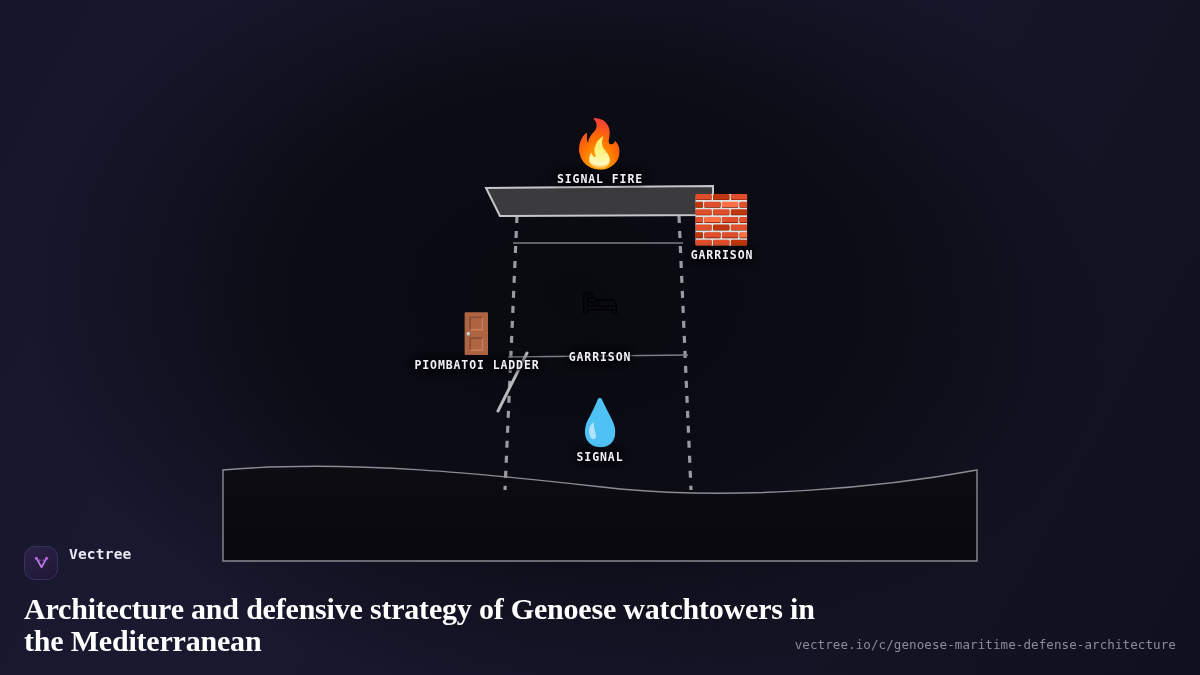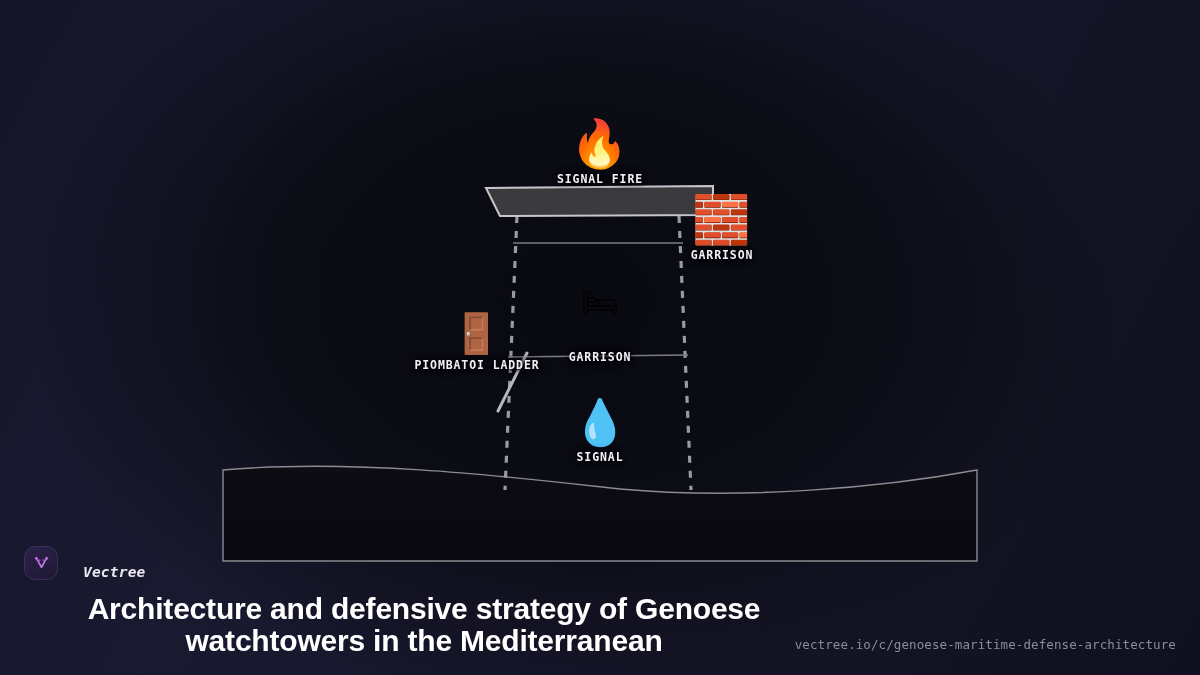--- a/index.html
+++ b/index.html
@@ -68,49 +68,47 @@
 
   
   #footer {
     position:absolute;
     left:0; bottom:0;
     width:1200px;
     padding:0 24px 18px 24px;
   }
   #brand {
     display:flex;
-    align-items:flex-end;
-    gap:25px;
+    align-items:flex-start;
+    gap:11px;
     margin-bottom:13px;
-    font-style:italic;
   }
   #brand-mark {
     width:34px; height:34px;
     border-radius:11px;
     background:linear-gradient(150deg,#2b2348 0%,#241d3d 55%,#1d1833 100%);
     border:1px solid #3a3060;
     display:flex; align-items:center; justify-content:center;
     flex:0 0 auto;
   }
   #brand-name {
     font-family:"DejaVu Sans Mono","Liberation Mono",monospace;
     font-size:14.5px;
     font-weight:700;
     color:#eceaf4;
     letter-spacing:0.2px;
   }
   #headline {
-    font-family:Liberation Sans, sans-serif;
+    font-family:Liberation Serif, serif;
     font-size:30px;
     font-weight:700;
     line-height:1.07;
     color:#ffffff;
     letter-spacing:-0.2px;
     max-width:800px;
-    text-align:center;
   }
   #source-url {
     position:absolute;
     right:24px;
     bottom:23px;
     font-family:"DejaVu Sans Mono","Liberation Mono",monospace;
     font-size:12.5px;
     color:#8b8b9c;
     letter-spacing:0.1px;
     margin-left:44px;

